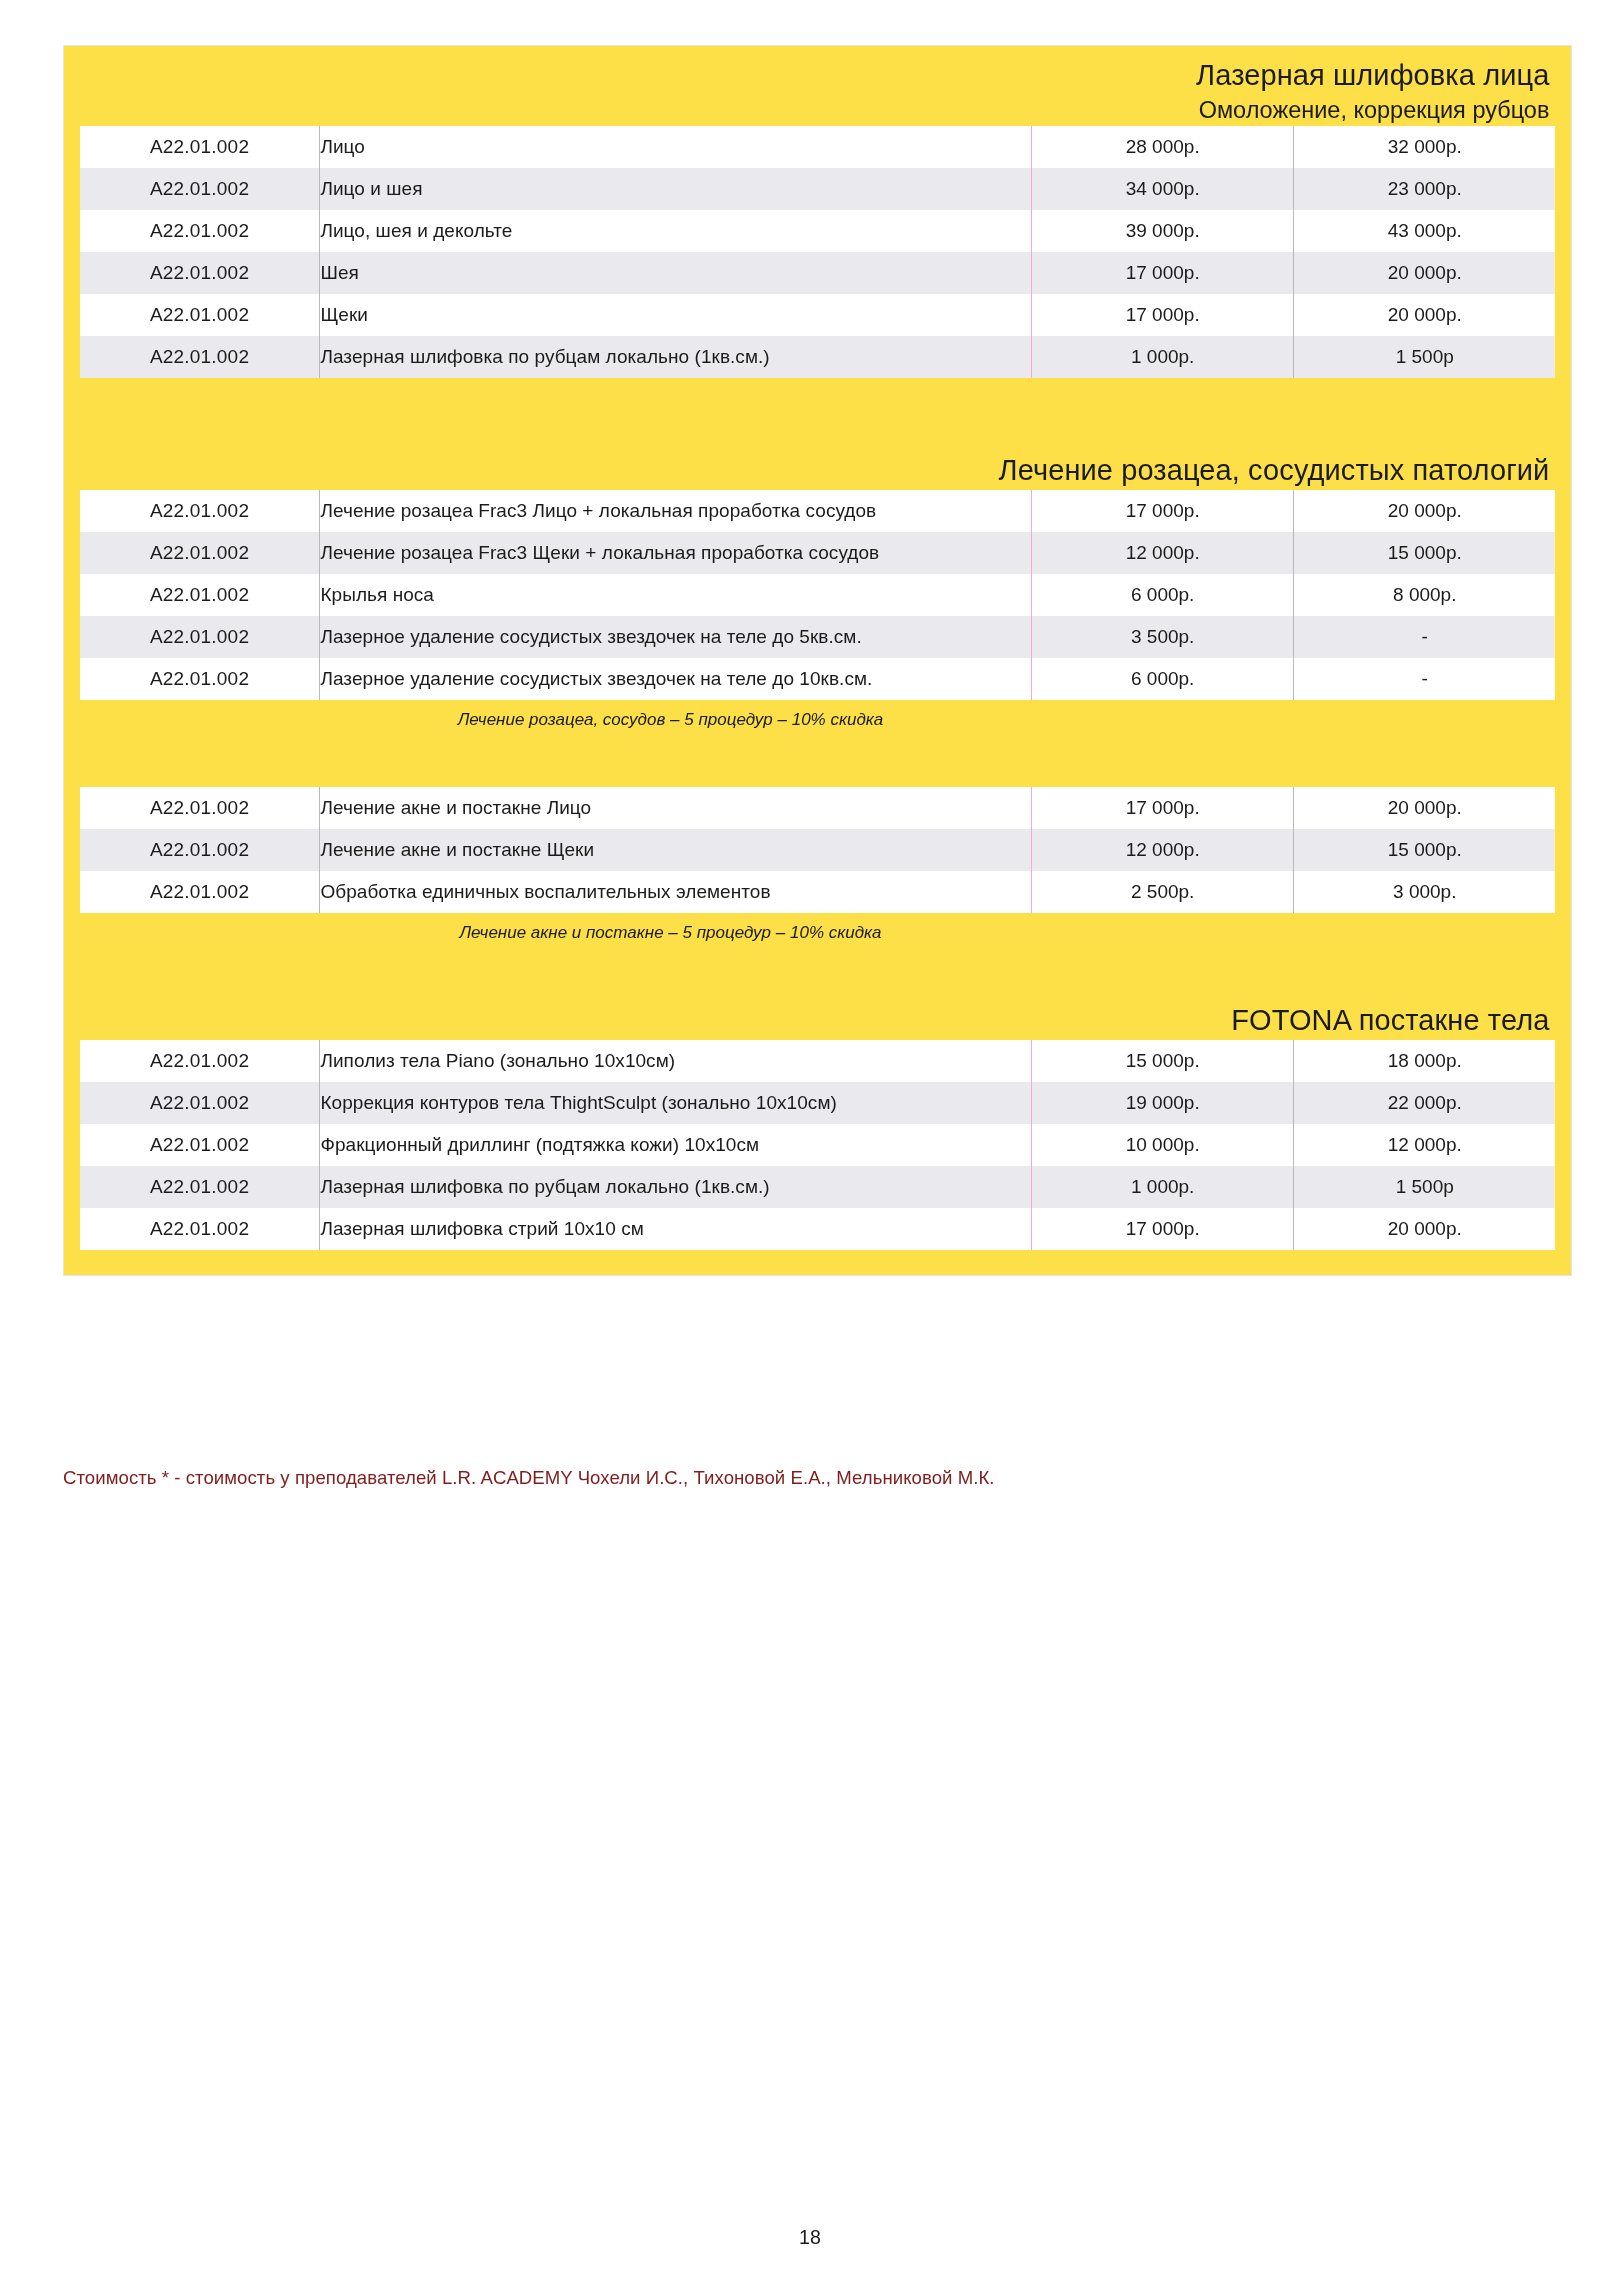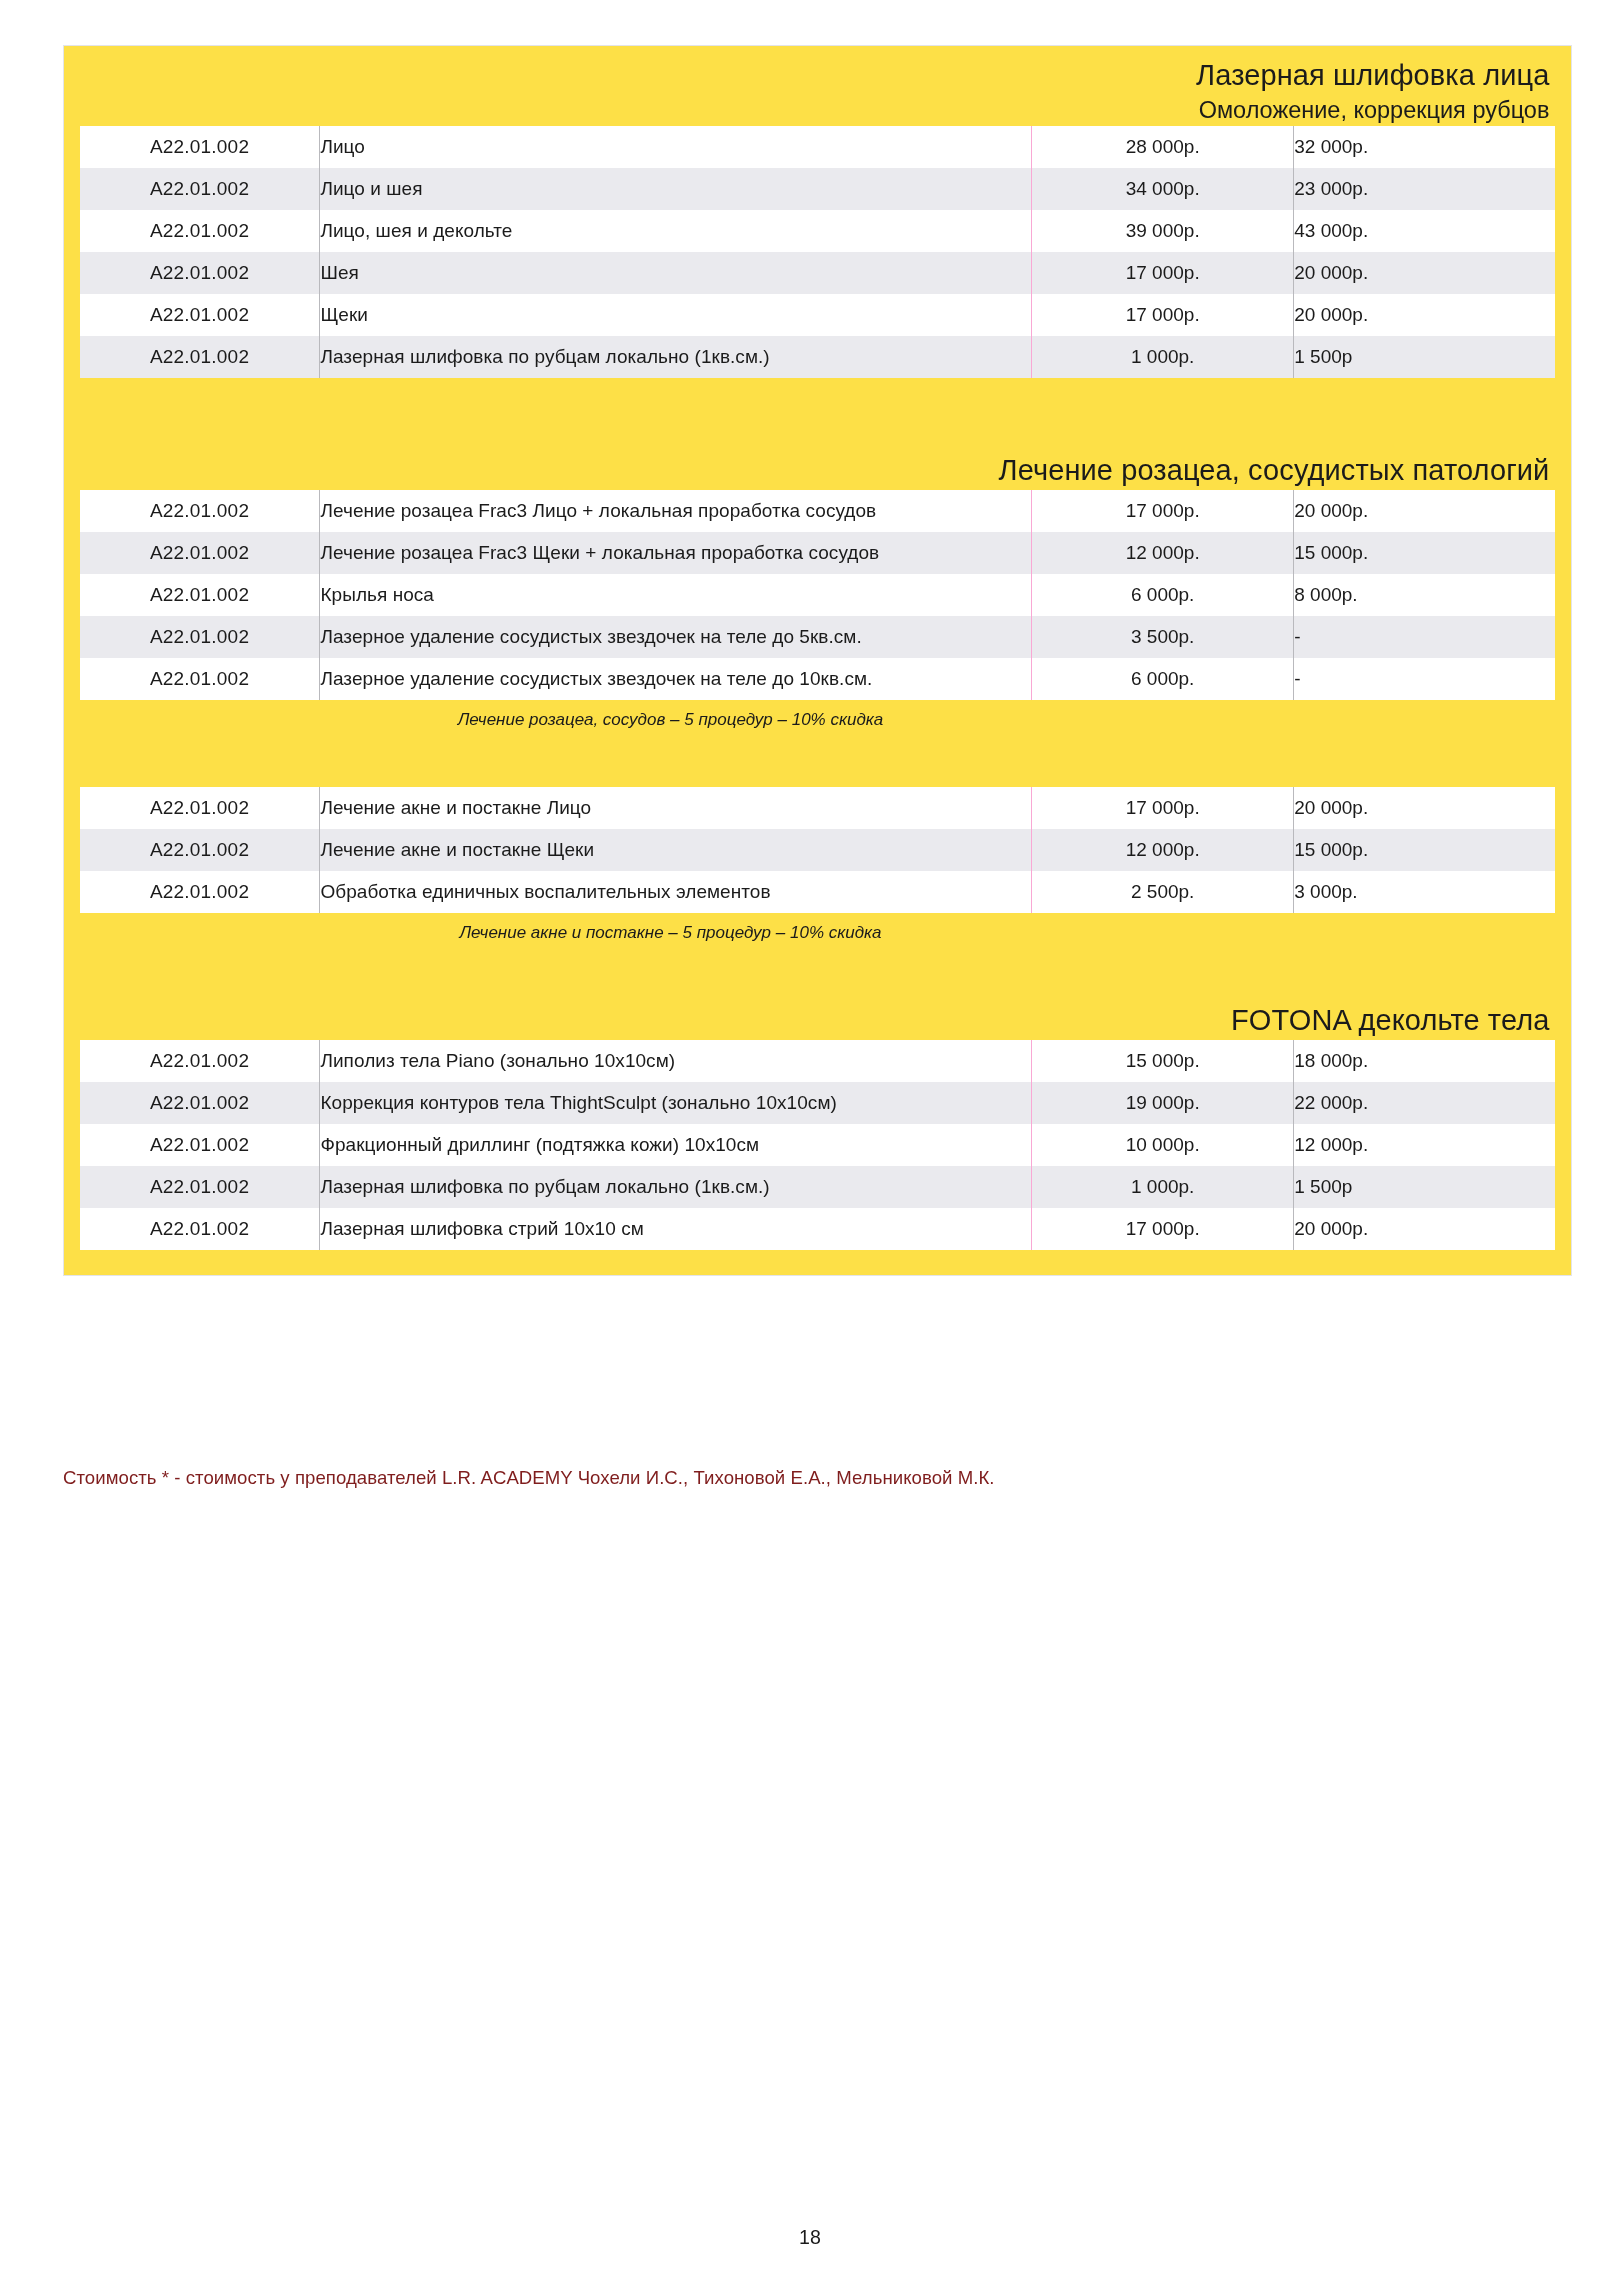--- a/index.html
+++ b/index.html
@@ -93,20 +93,21 @@
     border-left: 1px solid #b9b9bd;
     letter-spacing: 0.05px;
   }
   td.c-price1 {
     width: 245px;
     text-align: center;
     border-left: 1px solid #f9a8d4;
   }
   td.c-price2 {
     width: 245px;
+    text-align: center;
     border-left: 1px solid #b9b9bd;
   }
 
   .section-note {
     font-size: 17px;
     font-style: italic;
     color: #1b1b1b;
     text-align: center;
     padding-top: 6.9px;
     padding-right: 294px;
@@ -253,21 +254,21 @@
                 <td class="c-price1">2 500р.</td>
                 <td class="c-price2">3 000р.</td>
               </tr>
             </tbody>
           </table>
           <div class="section-note">Лечение акне и постакне – 5 процедур – 10% скидка</div>
         </div>
         <div class="gap-md"></div>
         <div class="section">
           <div class="section-head">
-            <div class="section-title">FOTONA декольте тела</div>
+            <div class="section-title">FOTONA постакне тела</div>
           </div>
           <table class="price-table">
             <tbody>
               <tr class="row-plain">
                 <td class="c-code">A22.01.002</td>
                 <td class="c-name">Липолиз тела Piano (зонально 10х10см)</td>
                 <td class="c-price1">15 000р.</td>
                 <td class="c-price2">18 000р.</td>
               </tr>
               <tr class="row-alt">

